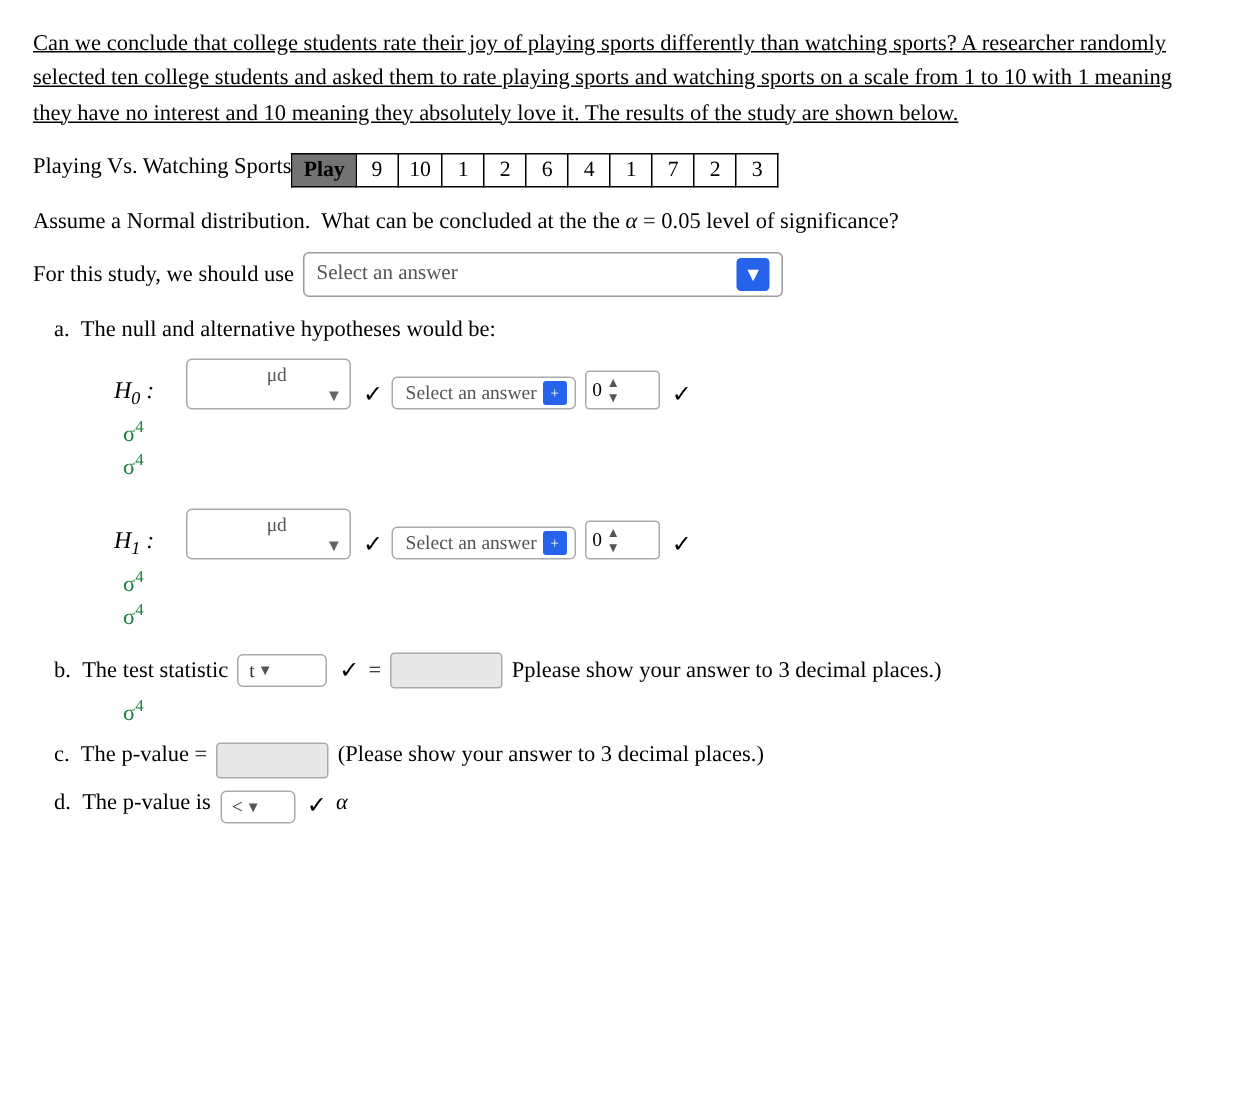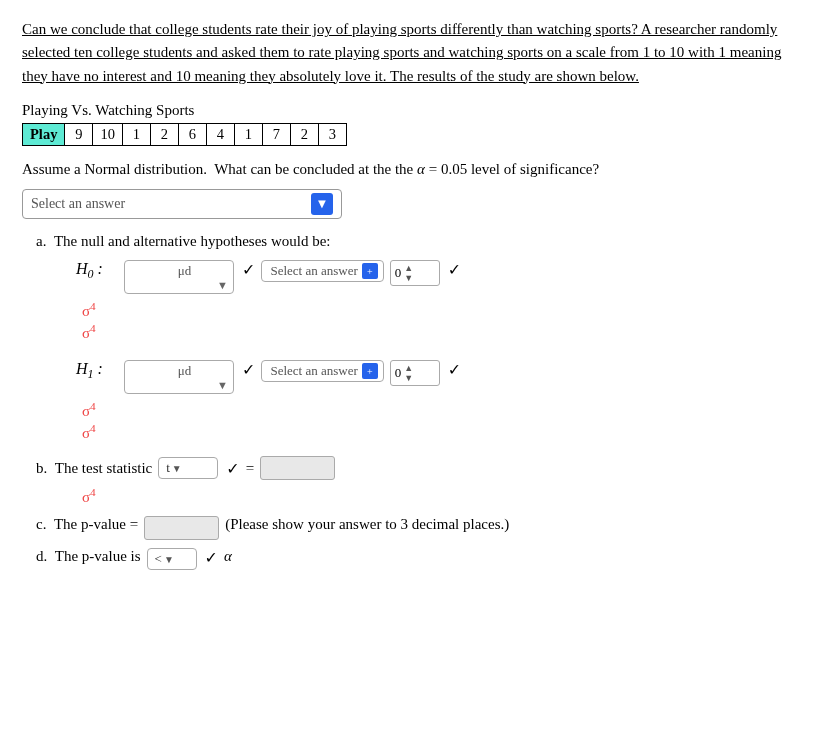--- a/index.html
+++ b/index.html
@@ -12,43 +12,43 @@
       min-height: 742px;
       padding: 18px 22px 18px 22px;
     }
     .intro-text {
       line-height: 1.55;
       margin-bottom: 14px;
       text-decoration: underline;
     }
     .table-section {
       display: flex;
-      flex-direction: column;
-      align-items: flex-start;
+      flex-direction: row;
+      align-items: center;
       margin-bottom: 12px;
     }
     .table-title {
       font-size: 15px;
       font-weight: normal;
       margin-bottom: 4px;
       text-align: center;
     }
     .data-table {
       border-collapse: collapse;
       font-size: 14.5px;
     }
     .data-table td, .data-table th {
       border: 1px solid #000;
       padding: 2px 7px;
       text-align: center;
       min-width: 28px;
     }
     .data-table th {
       font-weight: bold;
-      background: #5eead4;
+      background: #737373;
     }
     .assume-line {
       margin-bottom: 8px;
       line-height: 1.55;
     }
     .for-study-line {
       display: flex;
       align-items: center;
       gap: 6px;
       margin-bottom: 14px;
@@ -82,21 +82,21 @@
     .section-a {
       margin-left: 14px;
       margin-bottom: 2px;
     }
     .section-label {
       font-size: 15px;
       margin-bottom: 10px;
     }
     .hypothesis-row {
       display: flex;
-      align-items: flex-start;
+      align-items: flex-end;
       gap: 6px;
       margin-bottom: 6px;
       margin-left: 40px;
     }
     .hyp-label {
       font-size: 16px;
       font-style: italic;
       min-width: 42px;
     }
     .small-select {
@@ -160,21 +160,21 @@
     .num-box .arrow-updown {
       display: flex;
       flex-direction: column;
       margin-left: 3px;
       font-size: 9px;
       color: #555;
     }
     .sigma-row {
       margin-left: 46px;
       font-size: 15px;
-      color: #ef4444;
+      color: #15803d;
       margin-bottom: 2px;
     }
     .section-b {
       margin-left: 14px;
       margin-bottom: 0;
     }
     .b-row {
       display: flex;
       align-items: center;
       gap: 6px;
@@ -251,20 +251,21 @@
     </tr>
   </tbody>
     </table>
 </div>
 
 <p class="assume-line">
   Assume a Normal distribution.&nbsp; What can be concluded at the the <em>α</em> = 0.05 level of significance?
 </p>
 
 <div class="for-study-line">
+  <span>For this study, we should use</span>
   <div class="select-answer-large">
     <span>Select an answer</span>
     <div class="blue-square">▼</div>
   </div>
 </div>
 
 <div class="section-a">
   <div class="section-label">
     a. &nbsp;The null and alternative hypotheses would be:
   </div>
@@ -329,20 +330,21 @@
 <div class="section-b">
   <div class="b-row">
     <span>b. &nbsp;The test statistic</span>
     <div class="t-select">
       <span>t</span>
       <span class="arrow">▼</span>
     </div>
     <span class="checkmark">✓</span>
     <span>=</span>
     <div class="input-blank"></div>
+    <span>Pplease show your answer to 3 decimal places.)</span>
   </div>
   <div class="sigma-row" style="margin-bottom: 10px;">
     <span>σ<sup>4</sup></span>
   </div>
 </div>
 
 <div class="section-c">
   <div class="c-row">
     <span>c. &nbsp;The p-value =</span>
     <div class="input-blank"></div>

